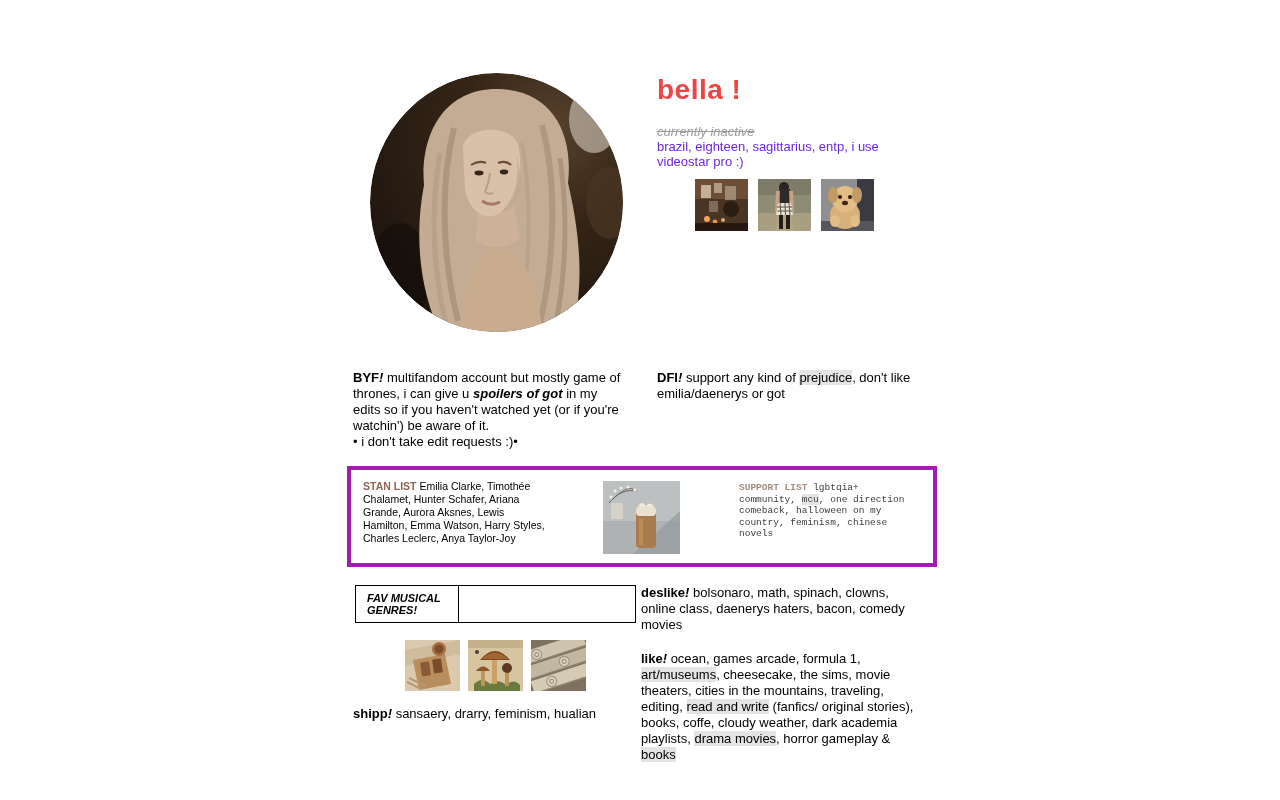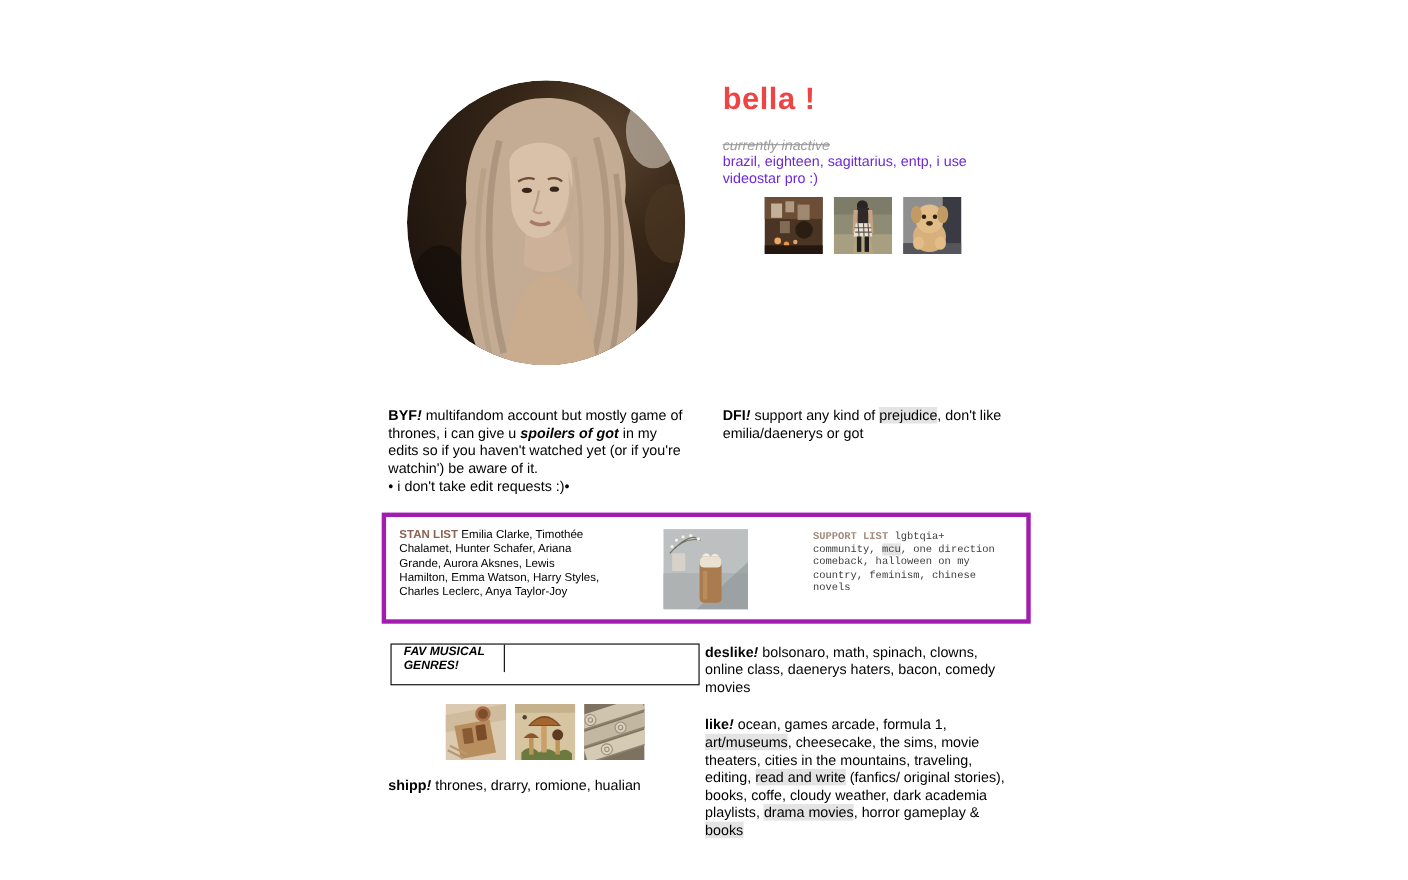--- a/index.html
+++ b/index.html
@@ -24,21 +24,21 @@
   
   .thumb{display:block;}
   .photo-row{display:flex;gap:10px;}
   
   .stanbox{width:582px;height:93px;border:4px solid #a21caf;}
   .stan-text{font-size:10.5px;line-height:13px;}
   .stan-text .b{font-weight:bold;}
   .support-text{font-size:9.5px;line-height:11.5px;color:#3c3c3c;font-family:Liberation Mono, monospace;}
   .support-text .b{font-weight:bold;}
   
-  .fav-table{display:flex;border:1.5px solid #000;width:281px;height:38px;box-sizing:border-box;flex-direction:column;}
+  .fav-table{display:flex;border:1.5px solid #000;width:281px;height:38px;box-sizing:border-box;}
   .fav-cell-label{width:103px;border-right:1.5px solid #000;display:flex;align-items:center;padding-left:11px;box-sizing:border-box;
     font-size:11px;font-weight:bold;font-style:italic;line-height:12.5px;}
   .fav-cell-value{flex:1;display:flex;align-items:center;padding-left:13px;padding-right:6px;box-sizing:border-box;
     font-size:11px;line-height:12.5px;}
 </style>
 </head>
 <body>
 
 <div class="abs avatar" style="left:370px;top:73px;">
   <svg width="253" height="259" viewBox="0 0 253 259">
@@ -196,13 +196,13 @@
       <circle cx="34" cy="23.5" r="5" fill="#d9cfba" stroke="#9a8f7c" stroke-width="1"></circle>
       <circle cx="34" cy="23.5" r="2" fill="none" stroke="#9a8f7c" stroke-width="1"></circle>
       <circle cx="16" cy="38.5" r="5" fill="#ddd3bd" stroke="#9a8f7c" stroke-width="1"></circle>
       <circle cx="16" cy="38.5" r="2" fill="none" stroke="#9a8f7c" stroke-width="1"></circle>
     </g>
   </svg>
 </div>
 
 <div class="abs rich" style="left:641px;top:651px;width:278px;"><span class="b">like</span><span class="b i">! </span><span>ocean, games arcade, formula 1, </span><span class="h">art/museums</span><span>, cheesecake, the sims, movie theaters, cities in the mountains, traveling, editing, </span><span class="h">read and write</span><span> (fanfics/ original stories), books, coffe, cloudy weather, dark academia playlists, </span><span class="h">drama movies</span><span>, horror gameplay &amp; </span><span class="h">books</span></div>
 
-<div class="abs rich" style="left:353px;top:706px;width:280px;"><span class="b">shipp</span><span class="b i">! </span><span>thrones, drarry, romione, hualian</span></div>
+<div class="abs rich" style="left:353px;top:706px;width:280px;"><span class="b">shipp</span><span class="b i">! </span><span>sansaery, drarry, feminism, hualian</span></div>
 
 </body></html>

